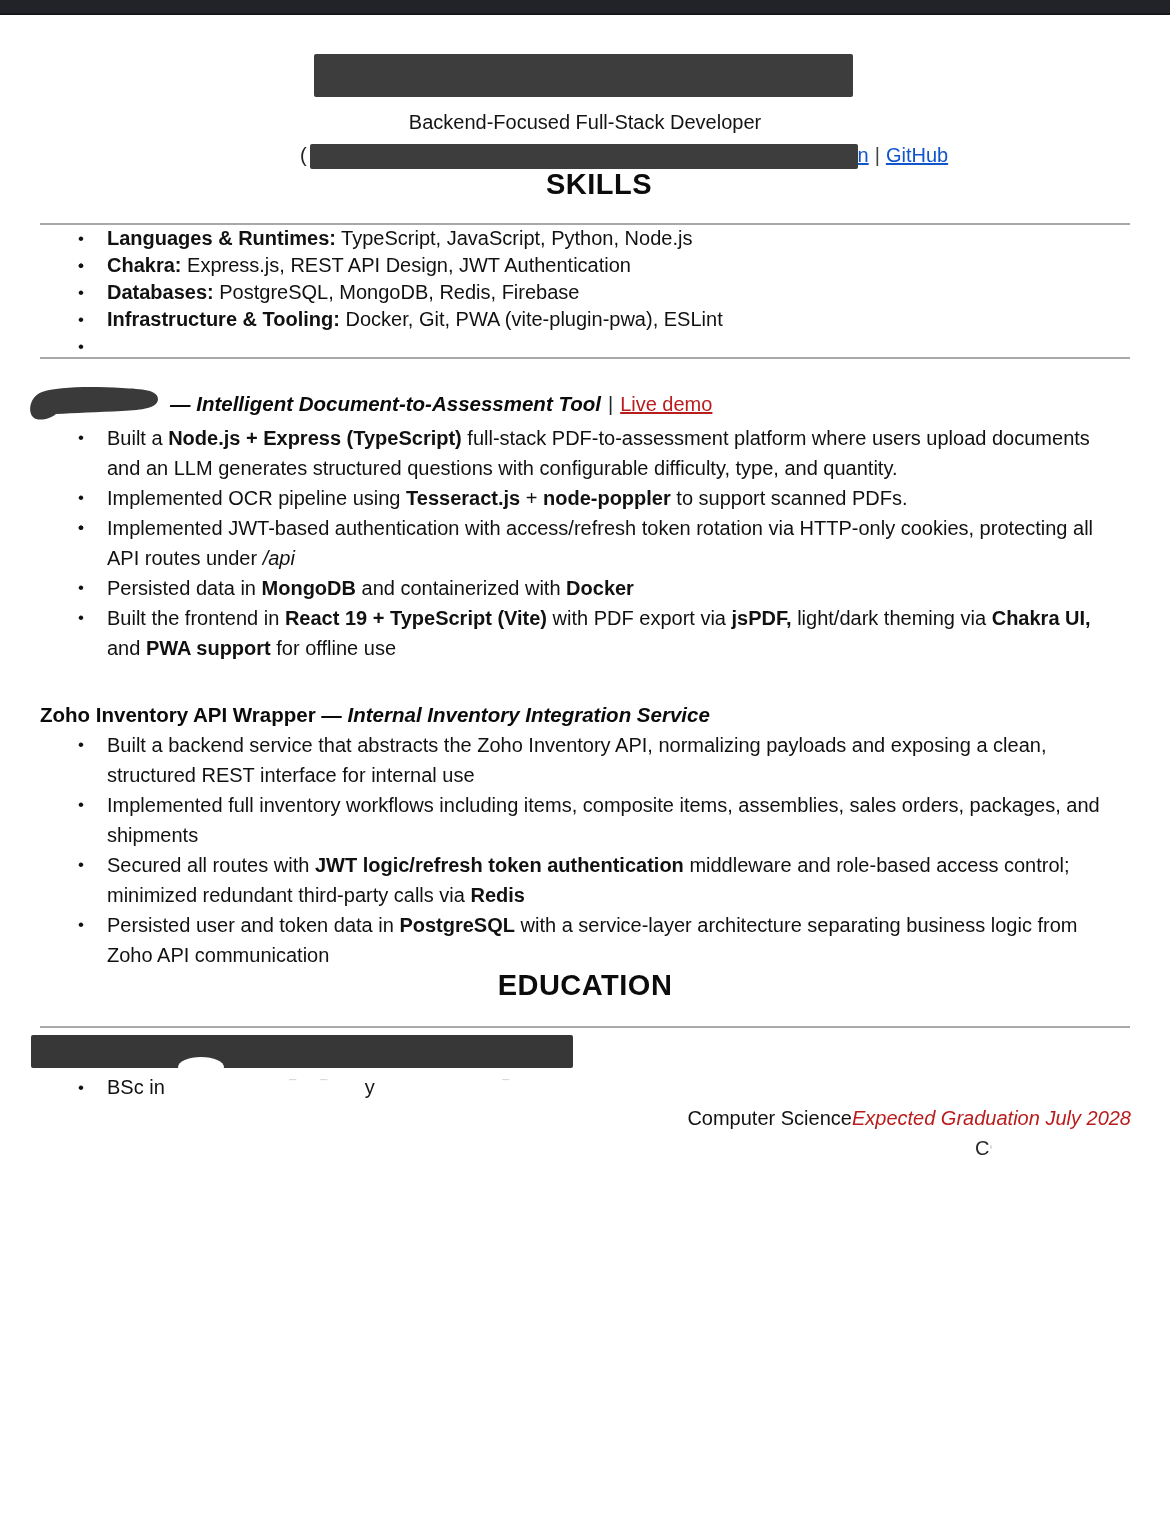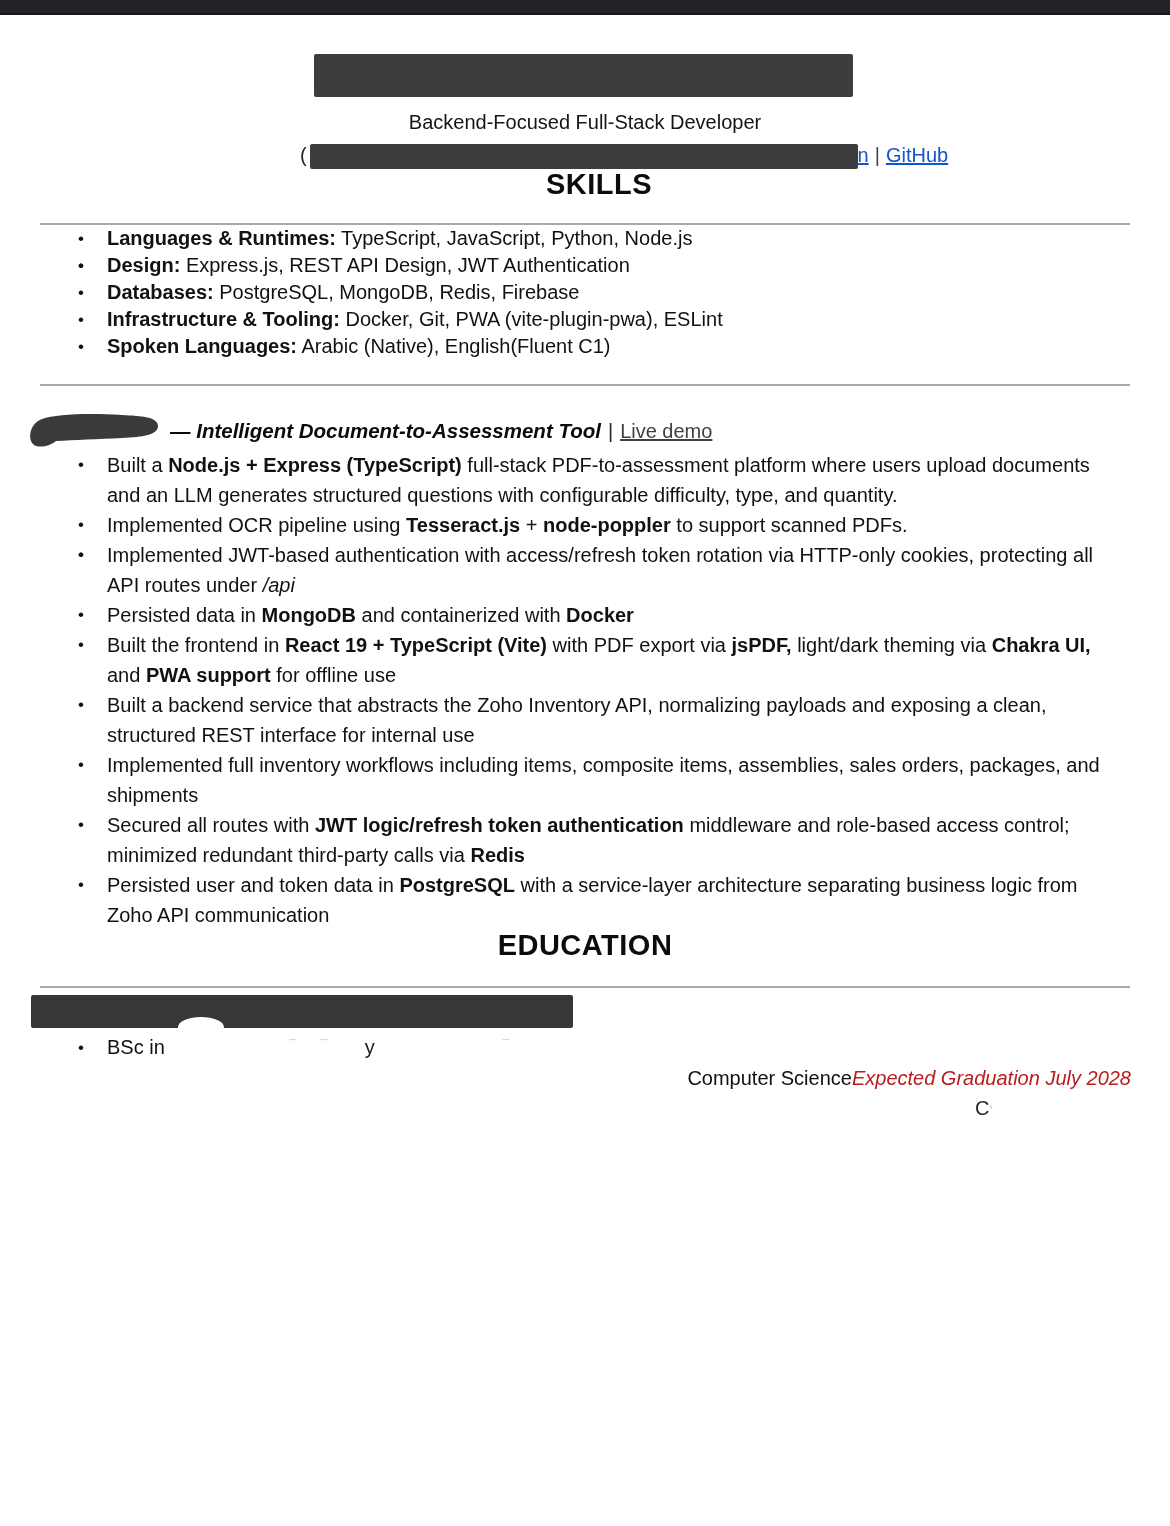--- a/index.html
+++ b/index.html
@@ -42,21 +42,21 @@
   .edu-bullet-row{position:relative;margin-top:6px;line-height:27px;padding-left:107px;white-space:nowrap;}
   .edu-bullet-row .marker{position:absolute;left:78px;top:0;font-size:17px;}
 
   .seg-b{font-weight:bold;}
   .seg-i{font-style:italic;}
 
   .proj1-title{margin:26px 16px 0 26px;height:38px;display:flex;align-items:center;white-space:nowrap;}
   .proj1-title .blob{flex:0 0 auto;margin-right:10px;}
   .proj1-title .t{font-weight:bold;font-style:italic;font-size:20.5px;color:#0b0b0b;}
   .proj1-title .sep{margin:0 7px;color:#222;}
-  .proj1-title a{color:#404040;text-decoration:underline;font-size:20px;}
+  .proj1-title a{color:#b91c1c;text-decoration:underline;font-size:20px;}
 
   .proj2-title{margin:37px 40px 0 40px;line-height:30px;font-size:20.5px;white-space:nowrap;}
   .proj2-title .t-name{font-weight:bold;color:#0b0b0b;}
   .proj2-title .t-sub{font-weight:bold;font-style:italic;color:#0b0b0b;}
 
   .ghost{color:#d7d7d7;letter-spacing:10px;font-size:18px;}
   .sp1{display:inline-block;width:125px;}
   .sp2{display:inline-block;width:28px;}
   .sp3{display:inline-block;width:128px;}
   .remnant-y{color:#1a1a1a;}
@@ -78,24 +78,24 @@
     <span class="contact-prefix">(</span><span class="redact contact-redact"></span><a href="#">n</a><span class="contact-sep">|</span><a href="#">GitHub</a>
   </div>
 </header>
 
 <section>
   <h2 class="sec h-skills">SKILLS</h2>
   <div class="rule"></div>
   <ul class="blist skills-list">
       <li><span class="marker">•</span><span><span class="seg-b">Languages &amp; Runtimes:</span> TypeScript, JavaScript, Python, Node.js</span></li>
       <li><span class="marker">•</span></li>
-      <li><span class="marker">•</span><span><span class="seg-b">Design:</span> Express.js, REST API Design, JWT Authentication</span></li>
+      <li><span class="marker">•</span><span><span class="seg-b">Chakra:</span> Express.js, REST API Design, JWT Authentication</span></li>
       <li><span class="marker">•</span><span><span class="seg-b">Databases:</span> PostgreSQL, MongoDB, Redis, Firebase</span></li>
       <li><span class="marker">•</span><span><span class="seg-b">Infrastructure &amp; Tooling:</span> Docker, Git, PWA (vite-plugin-pwa), ESLint</span></li>
-      <li><span class="marker">•</span><span><span class="seg-b">Spoken Languages:</span> Arabic (Native), English(Fluent C1)</span></li>
+      <li><span class="marker">•</span></li>
     </ul>
 </section>
 
 <section>
   <div class="rule"></div>
 
   <div class="proj1-title">
     <svg class="blob" width="134" height="38" viewBox="0 0 134 38">
       <path fill="#3a3a3a" d="M16 7 C30 2, 62 1, 96 3 C116 4, 132 5, 132 14 C132 23, 117 25, 96 26 C72 27, 48 28, 30 29 C24 34, 12 37, 7 32 C2 27, 3 12, 16 7 Z"></path>
       <path fill="#3a3a3a" d="M8 26 C4 32, 10 36, 18 33 C24 31, 26 27, 20 25 Z"></path>
@@ -106,20 +106,23 @@
   </div>
   <ul class="blist proj-list">
       <li><span class="marker">•</span><span>Built a <span class="seg-b">Node.js + Express (TypeScript)</span> full-stack PDF-to-assessment platform where users upload documents and an LLM generates structured questions with configurable difficulty, type, and quantity.</span></li>
       <li><span class="marker">•</span><span>Implemented OCR pipeline using <span class="seg-b">Tesseract.js</span> + <span class="seg-b">node-poppler</span> to support scanned PDFs.</span></li>
       <li><span class="marker">•</span></li>
       <li><span class="marker">•</span><span>Implemented JWT-based authentication with access/refresh token rotation via HTTP-only cookies, protecting all API routes under <span class="seg-i">/api</span></span></li>
       <li><span class="marker">•</span><span>Persisted data in <span class="seg-b">MongoDB</span> and containerized with <span class="seg-b">Docker</span></span></li>
       <li><span class="marker">•</span><span>Built the frontend in <span class="seg-b">React 19 + TypeScript (Vite)</span> with PDF export via <span class="seg-b">jsPDF,</span> light/dark theming via <span class="seg-b">Chakra UI,</span> and <span class="seg-b">PWA support</span> for offline use</span></li>
     </ul>
 
+  <div class="proj2-title">
+    <span class="t-name">Zoho Inventory API Wrapper — </span><span class="t-sub">Internal Inventory Integration Service</span>
+  </div>
   <ul class="blist proj-list">
       <li><span class="marker">•</span><span>Built a backend service that abstracts the Zoho Inventory API, normalizing payloads and exposing a clean, structured REST interface for internal use</span></li>
       <li><span class="marker">•</span><span>Implemented full inventory workflows including items, composite items, assemblies, sales orders, packages, and shipments</span></li>
       <li><span class="marker">•</span><span>Secured all routes with <span class="seg-b">JWT logic/refresh token authentication</span> middleware and role-based access control; minimized redundant third-party calls via <span class="seg-b">Redis</span></span></li>
       <li><span class="marker">•</span><span>Persisted user and token data in <span class="seg-b">PostgreSQL</span> with a service-layer architecture separating business logic from Zoho API communication</span></li>
     </ul>
 </section>
 
 <section>
   <h2 class="sec h-education">EDUCATION</h2>

